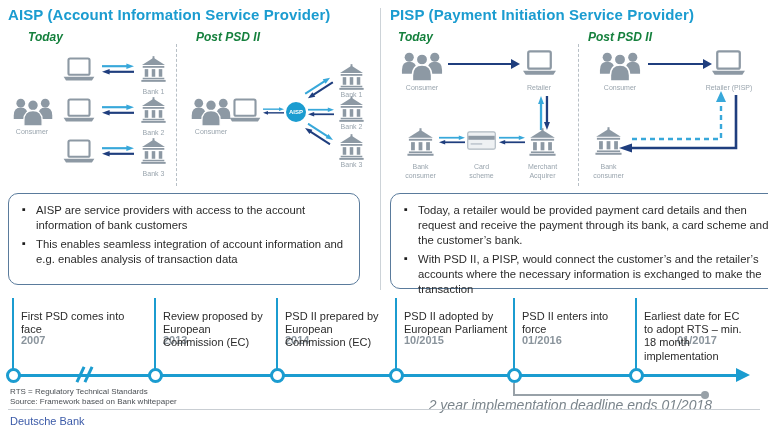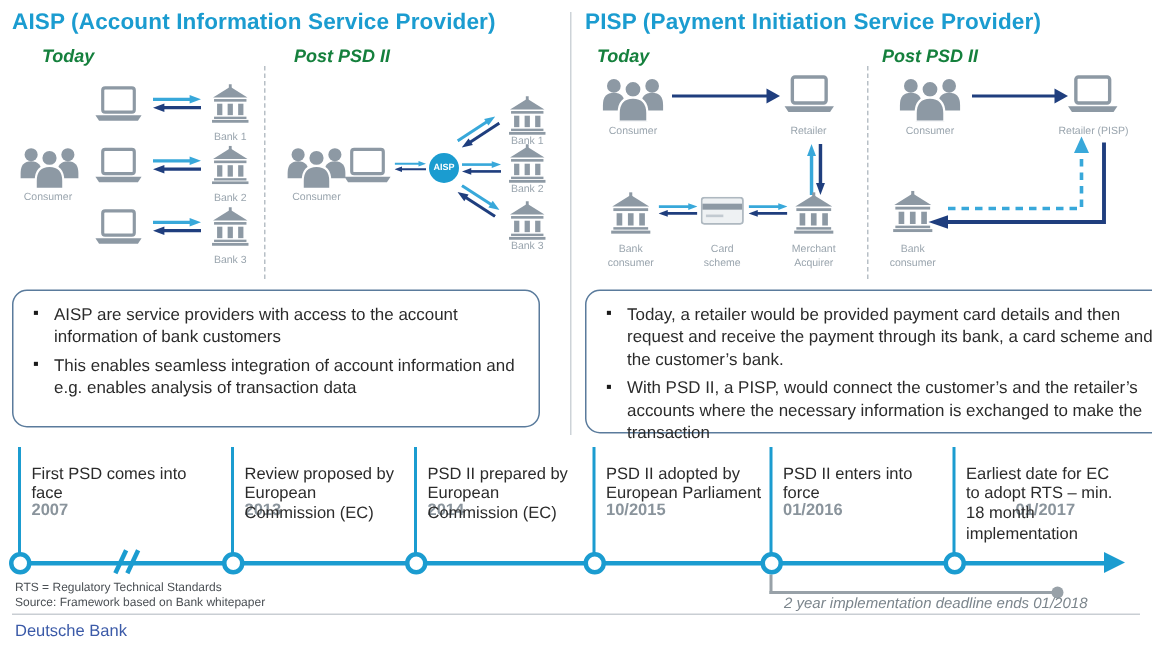--- a/index.html
+++ b/index.html
@@ -22,22 +22,22 @@
         border-left:9px solid #1f3e7e;border-top:5px solid transparent;border-bottom:5px solid transparent;}
   .tl-line{position:absolute;left:13px;top:374px;width:725px;height:3px;background:#1b9cd0;}
   .tl-head{position:absolute;left:736px;top:368px;width:0;height:0;
         border-left:14px solid #1b9cd0;border-top:7.5px solid transparent;border-bottom:7.5px solid transparent;}
   .tl-tick{position:absolute;top:298px;width:2px;height:78px;background:#1b9cd0;}
   .tl-node{position:absolute;top:368px;width:9px;height:9px;background:#fff;border:3.2px solid #1b9cd0;border-radius:50%;}
   .tl-year{position:absolute;top:297px;font-size:11px;font-weight:bold;color:#8a949c;margin-top:37px;}
   .tl-text{position:absolute;top:310px;width:106px;font-size:11px;line-height:1.2;color:#2b2b2b;}
   .tl-break{position:absolute;width:3px;height:17px;background:#1b9cd0;transform:rotate(25deg);}
   .br-gray{position:absolute;background:#98a1a8;}
-  .deadline{position:absolute;left:433px;top:397px;width:292px;text-align:right;
-        font-size:10px;font-style:italic;color:#7b858c;}
+  .deadline{position:absolute;left:420px;top:397px;width:292px;text-align:right;
+        font-size:14px;font-style:italic;color:#7b858c;}
   .fnote{position:absolute;font-size:8px;color:#4a4f54;}
   .frule{position:absolute;left:8px;top:409px;width:752px;border-top:1px solid #c9ced3;}
   .brand{position:absolute;left:10px;top:415px;font-size:11px;color:#3b5aa8;font-weight:500;}
 </style>
 </head>
 <body>
 
 <div class="page">
 
   <svg width="0" height="0" style="position:absolute" aria-hidden="true">

